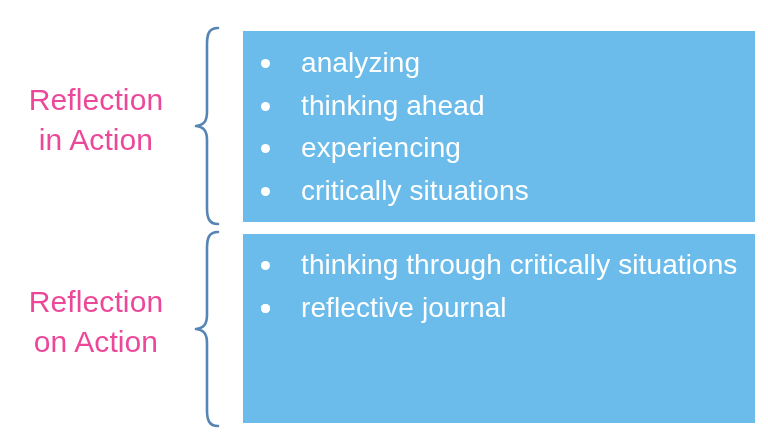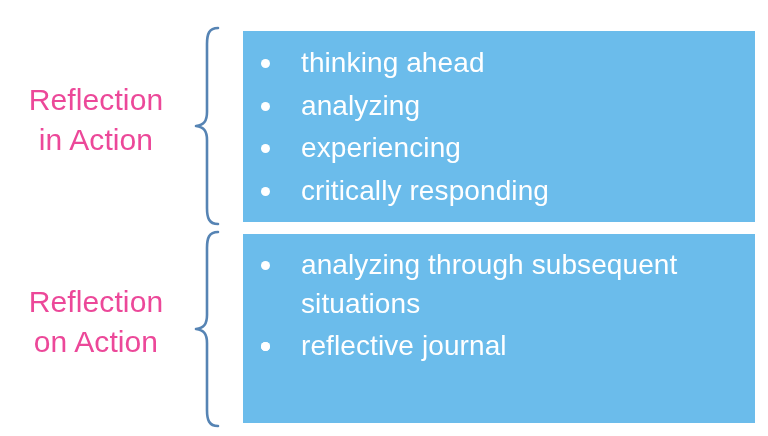--- a/index.html
+++ b/index.html
@@ -124,33 +124,33 @@
                C 13 95, 10 99, 2 100
                C 10 101, 13 105, 13 114
                L 13 182
                C 13 192, 15 198, 24 198"></path>
     </svg>
 
     <div class="panel">
       <ul class="bullet-list">
         <li class="bullet-item">
           <span class="bullet-dot"></span>
-          <span>thinking ahead</span>
+          <span>analyzing</span>
         </li>
         <li class="bullet-item">
           <span class="bullet-dot"></span>
-          <span>analyzing</span>
+          <span>thinking ahead</span>
         </li>
         <li class="bullet-item">
           <span class="bullet-dot"></span>
           <span>experiencing</span>
         </li>
         <li class="bullet-item">
           <span class="bullet-dot"></span>
-          <span>critically responding</span>
+          <span>critically situations</span>
         </li>
       </ul>
     </div>
   </div>
 
   <div class="group" id="group-reflection-on-action">
 
     <div class="group-label">Reflection
 on Action</div>
 
@@ -161,21 +161,21 @@
                C 13 94, 10 98, 2 99
                C 10 100, 13 104, 13 113
                L 13 180
                C 13 190, 15 196, 24 196"></path>
     </svg>
 
     <div class="panel">
       <ul class="bullet-list">
         <li class="bullet-item">
           <span class="bullet-dot"></span>
-          <span>analyzing through subsequent situations</span>
+          <span>thinking through critically situations</span>
         </li>
         <li class="bullet-item">
           <span class="bullet-dot"></span>
         </li>
         <li class="bullet-item">
           <span class="bullet-dot"></span>
           <span>reflective journal</span>
         </li>
       </ul>
     </div>

